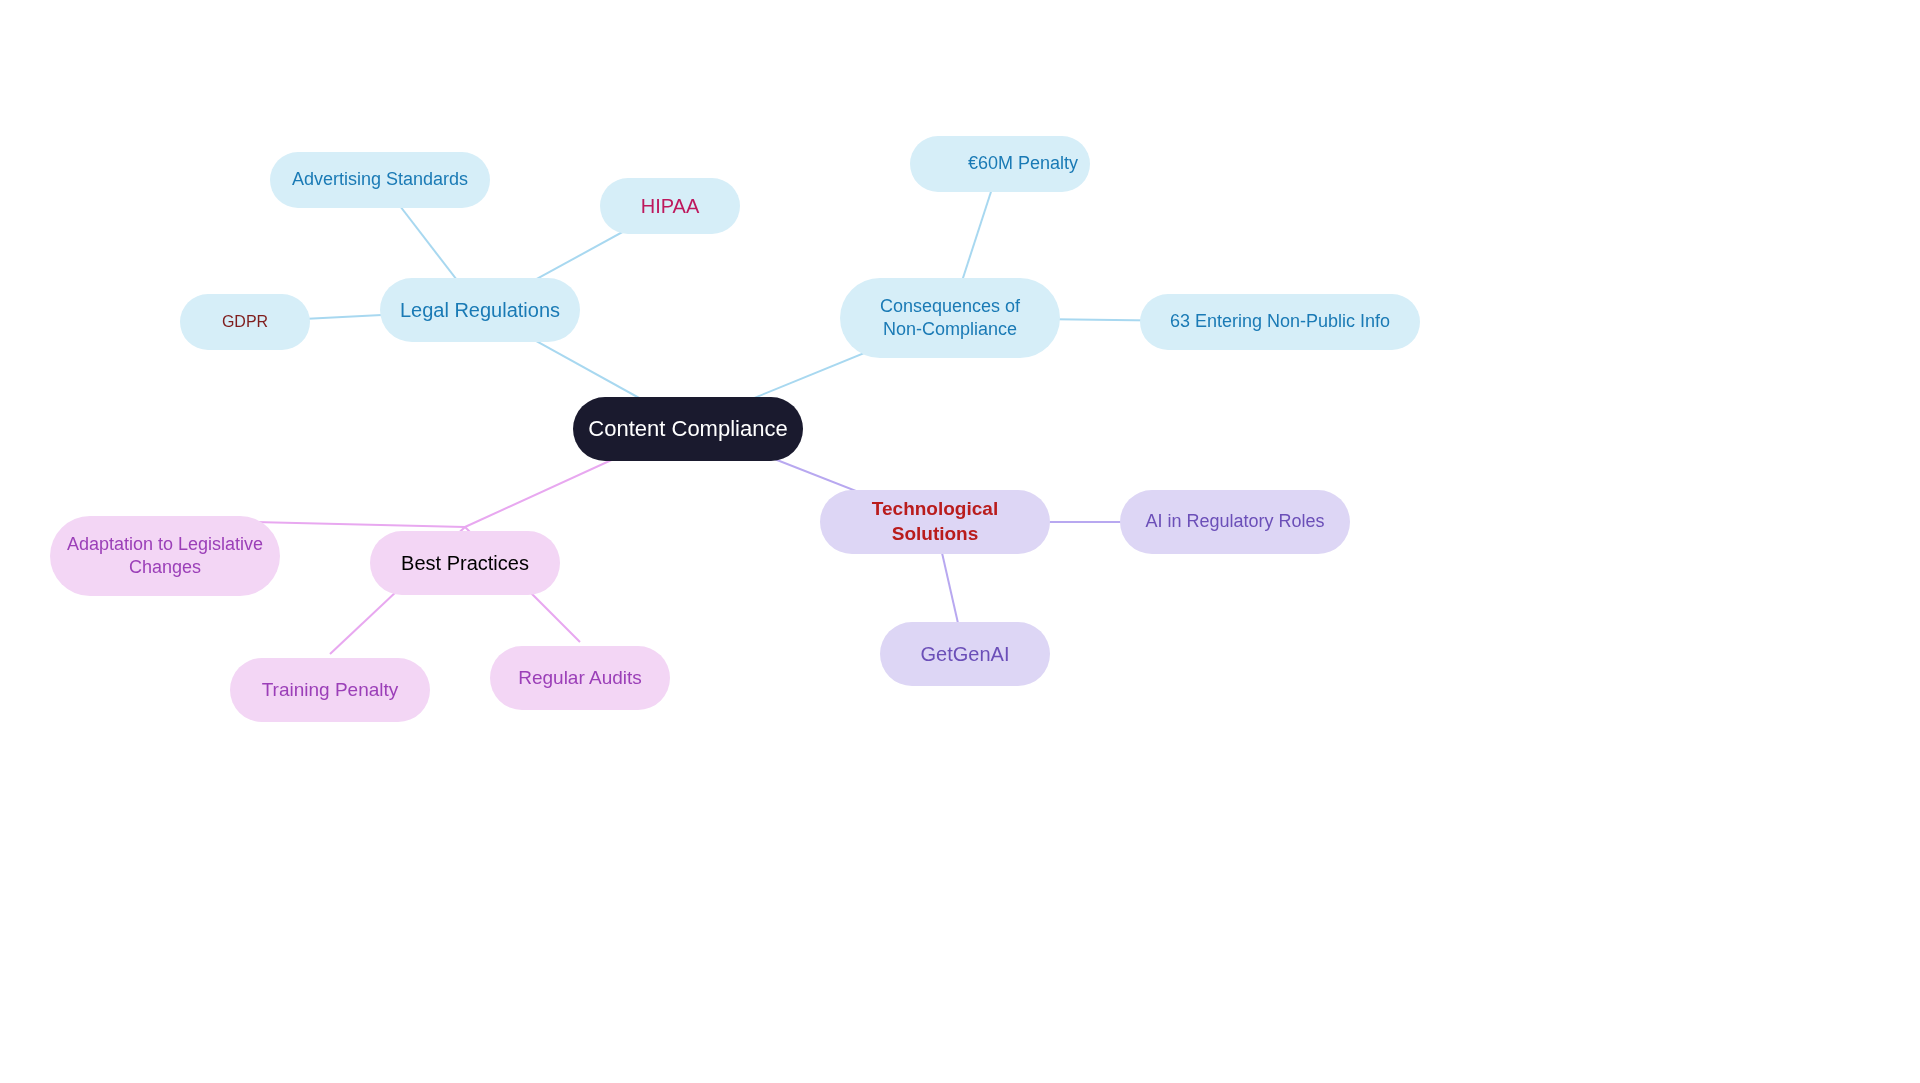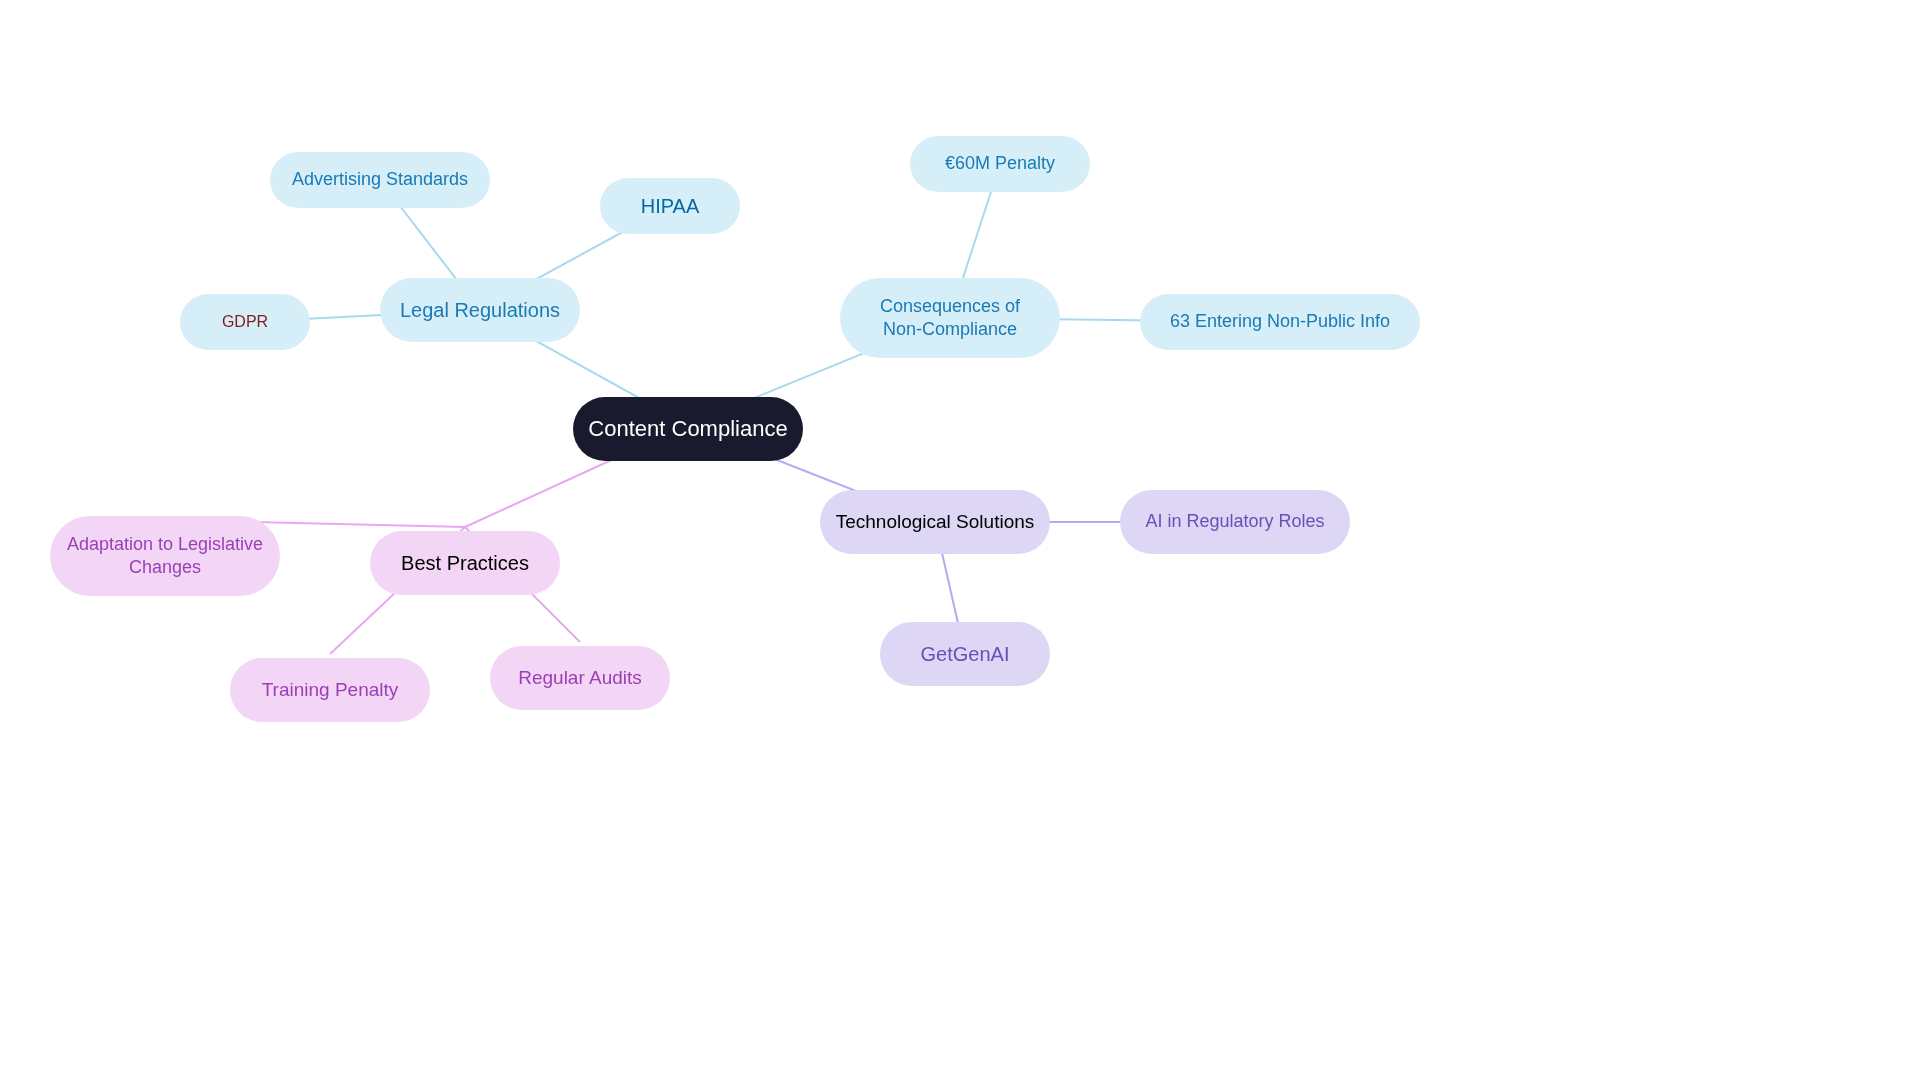--- a/index.html
+++ b/index.html
@@ -191,34 +191,34 @@
 </div>
 
 <div class="node node-blue node-legal" style="background: rgb(214, 238, 248); color: rgb(26, 122, 181); font-size: 20px;">
   <span>Legal Regulations</span>
 </div>
 
 <div class="node node-blue node-advertising" style="background: rgb(214, 238, 248); color: rgb(26, 122, 181); font-size: 18px;">
   <span>Advertising Standards</span>
 </div>
 
-<div class="node node-blue node-hipaa" style="background: rgb(214, 238, 248); color: #0369a1; font-size: 20px;">
+<div class="node node-blue node-hipaa" style="background: rgb(214, 238, 248); color: #be185d; font-size: 20px;">
   <span>HIPAA</span>
 </div>
 
 <div class="node node-blue node-gdpr" style="background: rgb(214, 238, 248); color: #7f1d1d; font-size: 16px;">
   <span>GDPR</span>
 </div>
 
 <div class="node node-blue node-consequences" style="background: rgb(214, 238, 248); color: rgb(26, 122, 181); font-size: 18px;">
   <span style="white-space:pre-line;">Consequences of
 Non-Compliance</span>
 </div>
 
-<div class="node node-blue node-penalty" style="background: rgb(214, 238, 248); color: rgb(26, 122, 181); font-size: 18px;">
+<div class="node node-blue node-penalty" style="background: rgb(214, 238, 248); color: rgb(26, 122, 181); font-size: 18px; justify-content: flex-end;">
   <span>€60M Penalty</span>
 </div>
 
 <div class="node node-blue node-nonpublic" style="background: rgb(214, 238, 248); color: rgb(26, 122, 181); font-size: 18px;">
   <span>63 Entering Non-Public Info</span>
 </div>
 
 <div class="node node-pink node-best-practices" style="background: rgb(243, 214, 245); color: #000000; font-size: 20px;">
   <span>Best Practices</span>
 </div>
@@ -229,21 +229,21 @@
 </div>
 
 <div class="node node-pink node-training" style="background: rgb(243, 214, 245); color: rgb(155, 63, 184); font-size: 19px;">
   <span>Training Penalty</span>
 </div>
 
 <div class="node node-pink node-audits" style="background: rgb(243, 214, 245); color: rgb(155, 63, 184); font-size: 19px;">
   <span>Regular Audits</span>
 </div>
 
-<div class="node node-purple node-tech" style="background: rgb(221, 214, 245); color: #000000; font-size: 19px;">
+<div class="node node-purple node-tech" style="background: rgb(221, 214, 245); color: #b91c1c; font-size: 19px; font-weight: bold;">
   <span>Technological Solutions</span>
 </div>
 
 <div class="node node-purple node-ai" style="background: rgb(221, 214, 245); color: rgb(107, 79, 184); font-size: 18px;">
   <span>AI in Regulatory Roles</span>
 </div>
 
 <div class="node node-purple node-getgenai" style="background: rgb(221, 214, 245); color: rgb(107, 79, 184); font-size: 20px;">
   <span>GetGenAI</span>
 </div>

